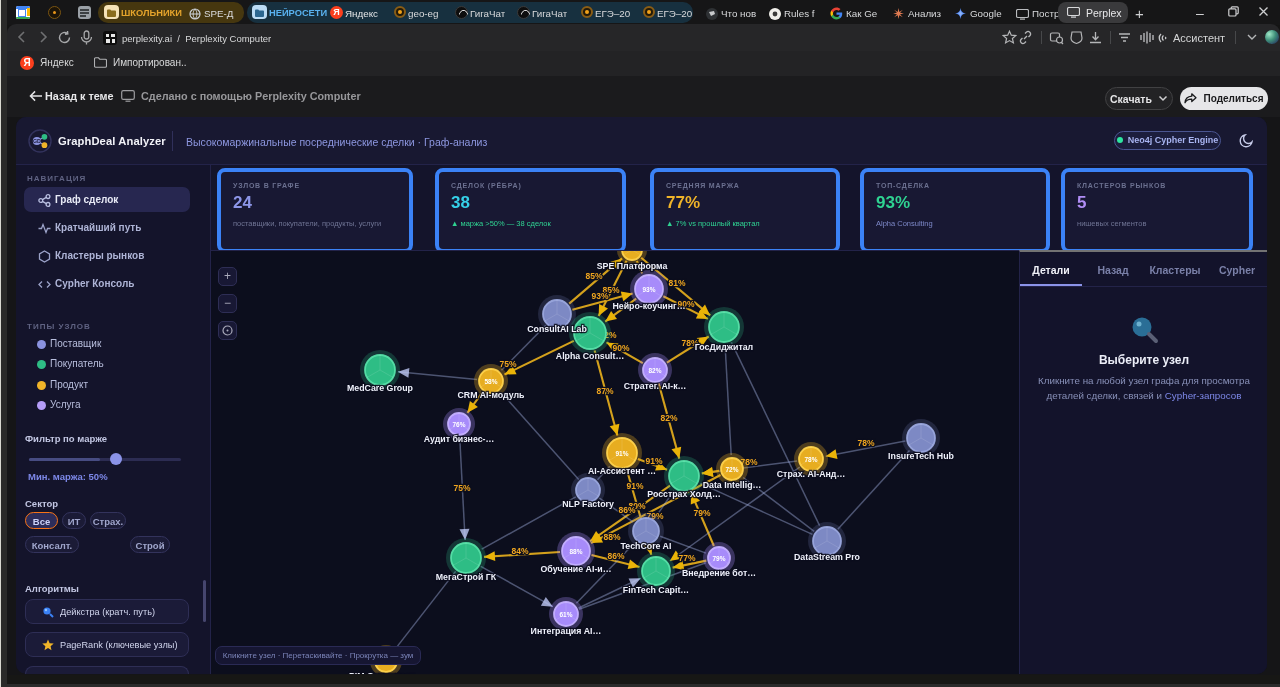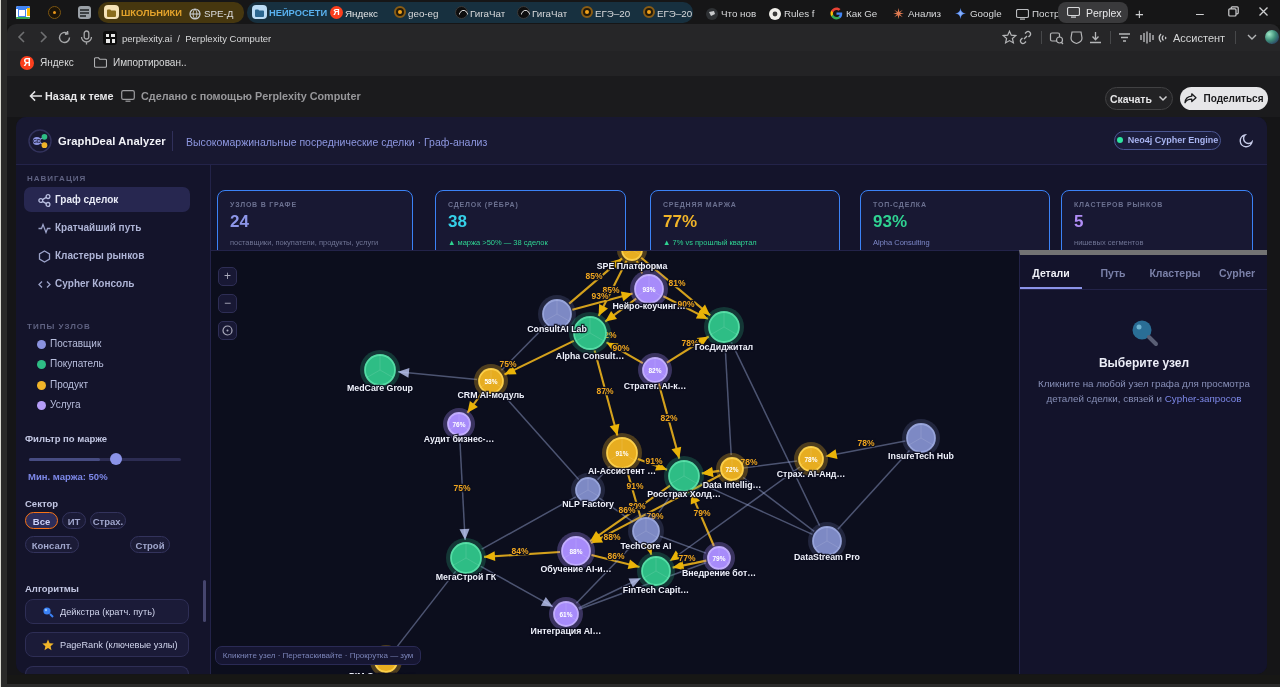--- a/index.html
+++ b/index.html
@@ -29,28 +29,28 @@
 #pagedark { position:absolute; left:0; top:41px; width:1273px; height:558px; background:#151517; }
 #btn-download { position:absolute; left:1098px; top:11px; width:68px; height:23px; border:1px solid #414143; border-radius:12px; background:#232325; color:#e4e4e6; font-size:10.5px; font-weight:bold; display:flex; align-items:center; justify-content:center; }
 #btn-share { position:absolute; left:1173px; top:11px; width:88px; height:23px; border-radius:12px; background:#e6e6e8; color:#1a1a1c; font-size:10px; font-weight:bold; display:flex; align-items:center; justify-content:center; }
 #app { position:absolute; left:9px; top:41px; width:1251px; height:557px; background:#14142b; border-radius:10px; overflow:hidden; }
 #apphead { position:absolute; left:0; top:0; width:1251px; height:48px; background:#181831; border-bottom:1px solid #232349; }
 #neobadge { position:absolute; left:1098px; top:14px; width:107px; height:19px; border:1px solid #4a5590; border-radius:11px; background:rgba(40,45,90,0.3); color:#a8b4f0; font-size:9px; font-weight:bold; text-align:center; line-height:17px; }
 .gdot { display:inline-block; width:6px; height:6px; border-radius:50%; background:#2ee6a0; margin-right:5px; }
 #sidebar { position:absolute; left:0; top:48px; width:195px; height:509px; border-right:1px solid #232349; }
 .shead { position:absolute; left:11px; font-size:8px; font-weight:bold; letter-spacing:1px; color:#5f6282; }
 .algobtn { position:absolute; left:9px; width:164px; height:25px; background:#1b1b38; border:1px solid #2e2e55; border-radius:8px; white-space:nowrap; overflow:hidden; font-size:9.2px; font-weight:normal; color:#d2d6ee; line-height:24px; }
-.card { position:absolute; top:73px; height:85px; background:#181833; border:1px solid #3b82f6; border-radius:8px; padding:10px 12px; }
+.card { position:absolute; top:51px; height:85px; background:#181833; border:4px solid #3b82f6; border-radius:8px; padding:10px 12px; }
 .clabel { font-size:7px; font-weight:bold; letter-spacing:0.8px; color:#6b7090; }
 .cval { font-size:17px; font-weight:bold; margin-top:4px; }
 .csub { font-size:7.5px; margin-top:6px; }
 #canvas { position:absolute; left:195px; top:133px; width:808px; height:424px; background:#0c0e1d; border-top:1px solid #232349; }
 .zbtn { position:absolute; left:7px; width:19px; height:19px; background:#181834; border:1px solid #2e2e55; border-radius:5px; color:#aab; font-size:12px; text-align:center; line-height:17px; }
 #hint { position:absolute; left:4px; top:395px; width:206px; height:19px; background:#161632; border:1px solid #2a2a55; border-radius:7px; color:#7b84b8; font-size:8px; text-align:center; line-height:18px; }
-#rpanel { position:absolute; left:1003px; top:133px; width:248px; height:424px; background:#13132b; border-left:1px solid #232349; border-top:5px solid #737373; }
+#rpanel { position:absolute; left:1003px; top:133px; width:248px; height:424px; background:#13132b; border-left:1px solid #232349; border-top:2px solid #737373; }
 .ptab { position:absolute; top:12px; width:62px; text-align:center; font-size:10.5px; font-weight:bold; color:#7a80a8; }
 #botstrip1 { position:absolute; left:0; top:675px; width:1280px; height:9px; background:#171715; }
 #botstrip2 { position:absolute; left:0; top:684px; width:1280px; height:3px; background:#2b2b2b; }
 </style></head>
 <body>
 
 <div id="tabbar">
   <div class="ltedge"></div>
 
   <div class="pin" style="left:16px;top:6px;width:14px;height:13px;background:#fff;border-radius:2px;overflow:hidden;">
@@ -552,21 +552,21 @@
   <div class="zbtn" style="top:43px;">−</div>
   <div class="zbtn" style="top:70px;"><svg width="11" height="11" viewBox="0 0 11 11" style="margin-top:3px;">
             <circle cx="5.5" cy="5.5" r="4.5" fill="none" stroke="#aab" stroke-width="1.2"></circle>
             <circle cx="5.5" cy="5.5" r="1" fill="#aab"></circle>
           </svg></div>
   <div id="hint">Кликните узел · Перетаскивайте · Прокрутка — зум</div>
 </div>
 
 <div id="rpanel">
   <div class="ptab" style="left:0;color:#f0f1f8;">Детали</div>
-  <div class="ptab" style="left:62px;">Путь</div>
+  <div class="ptab" style="left:62px;">Назад</div>
   <div class="ptab" style="left:124px;">Кластеры</div>
   <div class="ptab" style="left:186px;">Cypher</div>
   <div style="position:absolute;left:0;top:32px;width:62px;height:2px;background:#8b93e8;"></div>
   <div style="position:absolute;left:0;top:34px;width:248px;height:1px;background:#232349;"></div>
   <svg style="position:absolute;left:108px;top:62px;" width="34" height="34" viewBox="0 0 34 34">
     <circle cx="14" cy="13" r="9.5" fill="#2a6e96"></circle>
     <circle cx="11" cy="10" r="2.5" fill="#7fc3de" opacity="0.8"></circle>
     <path d="M21 20 L28 27" stroke="#5a5f75" stroke-width="4" stroke-linecap="round"></path>
   </svg>
   <div style="position:absolute;left:0;top:101px;width:248px;text-align:center;font-size:12px;font-weight:bold;color:#eceef8;">Выберите узел</div>

